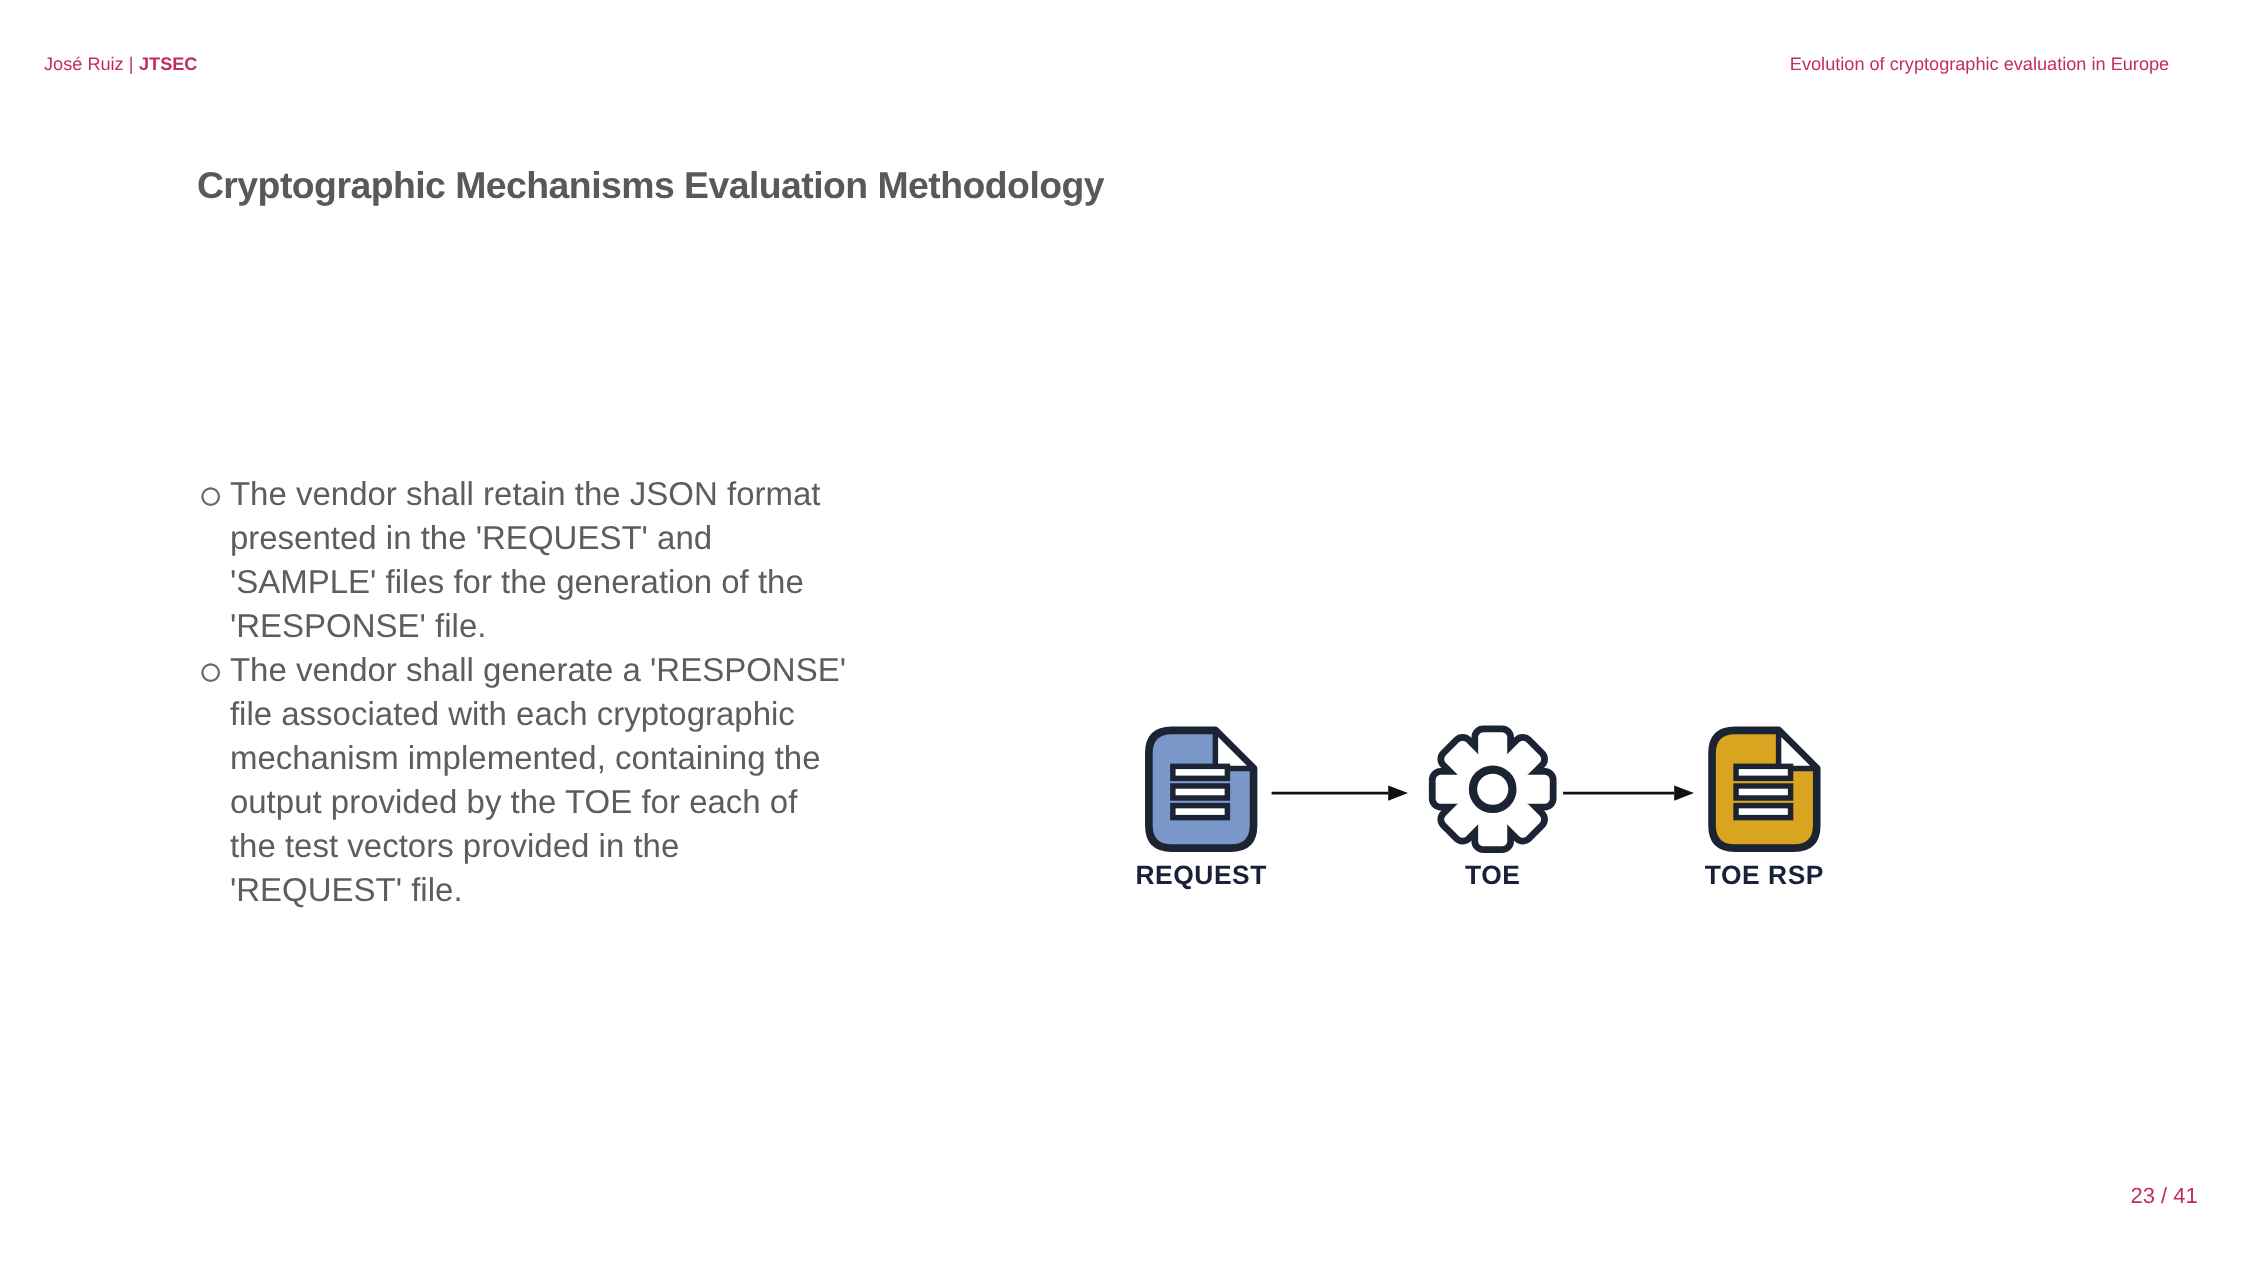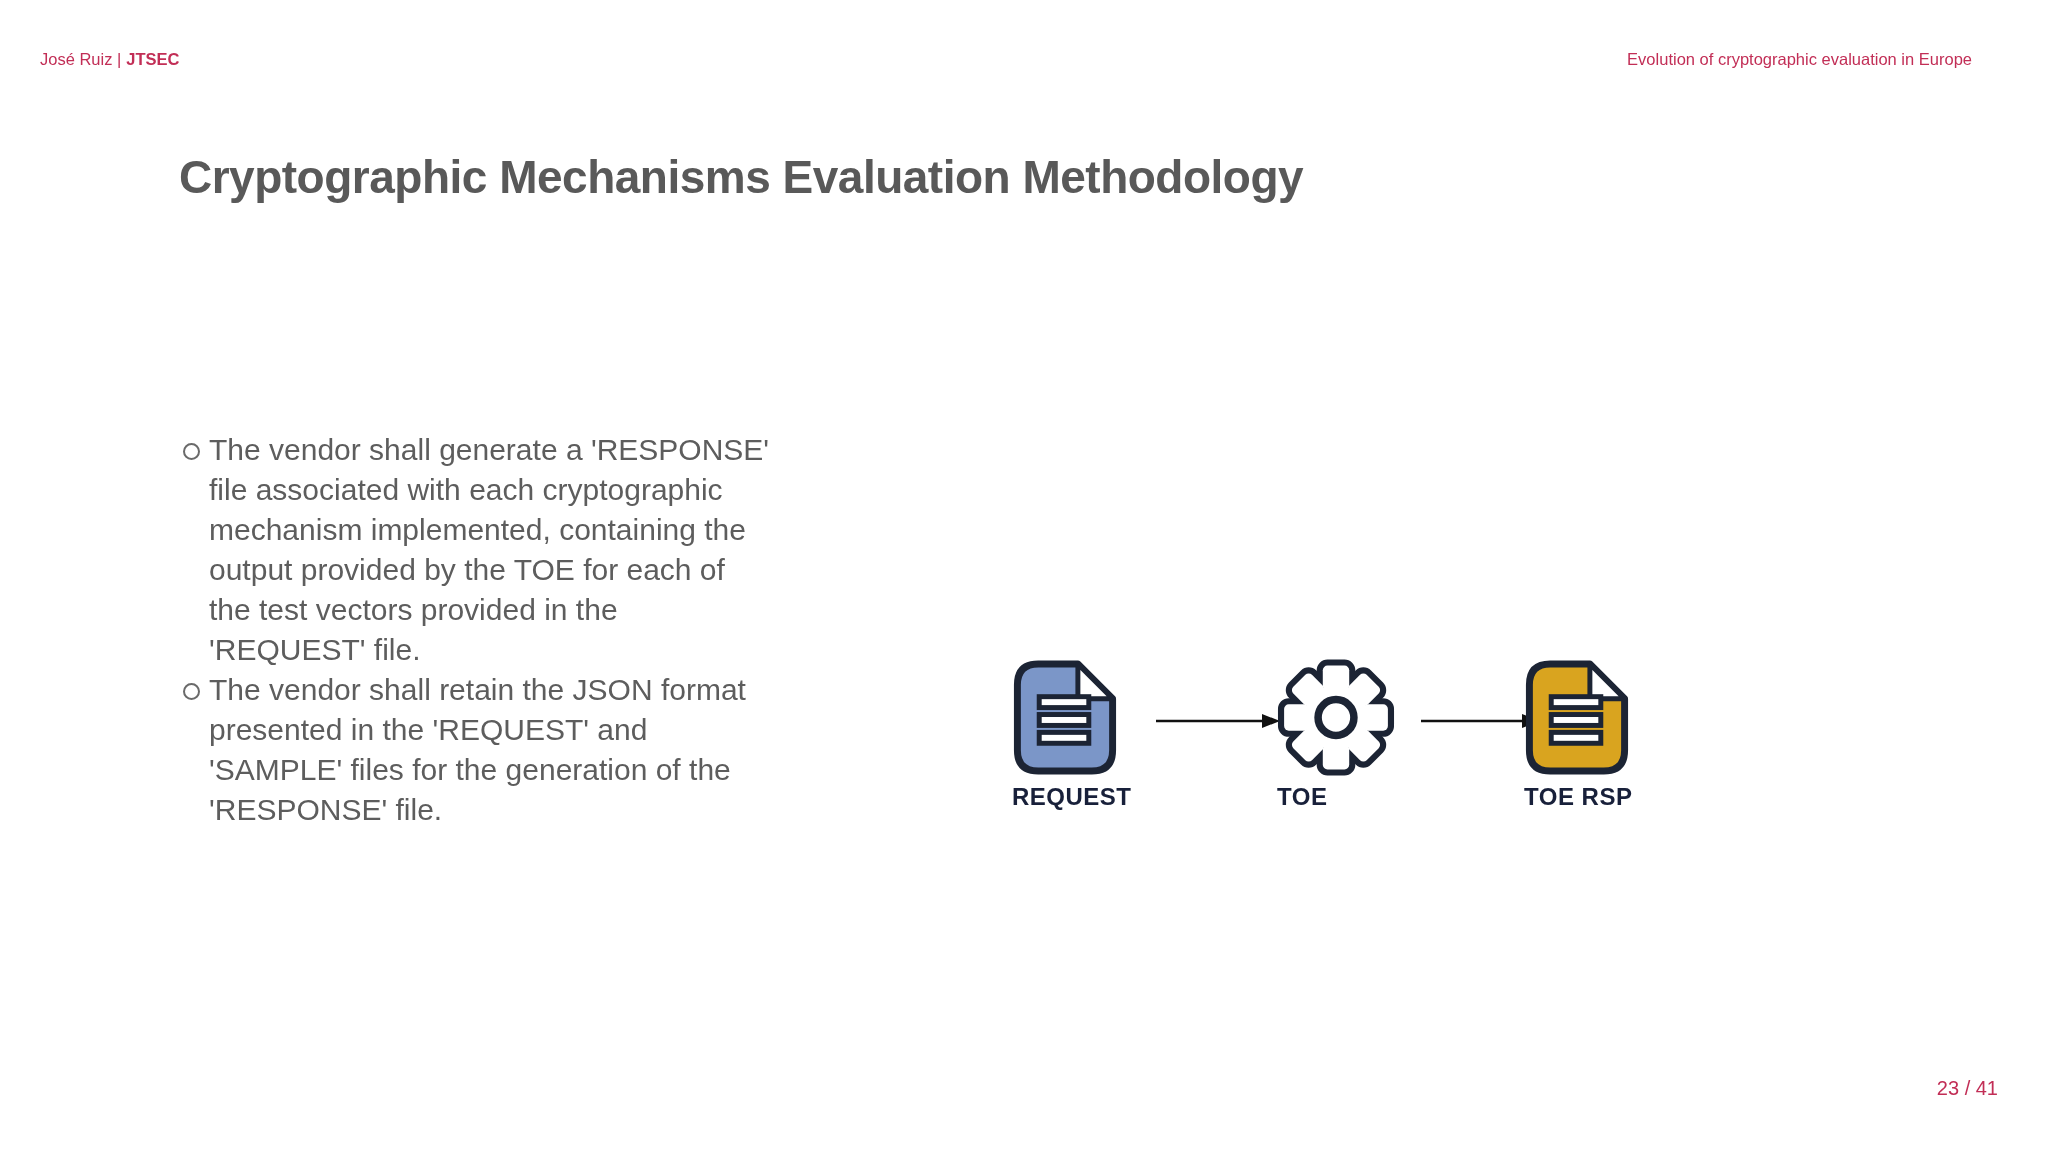--- a/index.html
+++ b/index.html
@@ -2,32 +2,32 @@
 <html style="--accent: #c22e56; --title_gray: #595959; --body_gray: #5d5d5d; --doc_blue: #7b96c8; --doc_gold: #d9a41f; --icon_outline: #1c2434; --label_navy: #18203a; --arrow_black: #111111;"><head>
 <meta charset="utf-8">
 <style>
   html,body{margin:0;padding:0;background:#fff;}
   .slide{position:relative;width:2048px;height:1152px;background:#ffffff;overflow:hidden;
          font-family:"Liberation Sans",sans-serif;}
   .hdr{position:absolute;top:50px;font-size:16.5px;color:var(--accent);}
   .hdr-left{left:40px;}
   .hdr-left .brand{font-weight:bold;margin-left:5px;}
   .hdr-right{right:76px;}
-  .title{position:absolute;left:179px;top:150px;font-size:46px;font-weight:bold;
+  .title{position:absolute;left:179px;top:150px;font-size:34px;font-weight:bold;
          color:var(--title_gray);letter-spacing:-0.5px;}
   .subtitle{position:absolute;left:181px;top:217px;font-size:33px;font-weight:bold;
             color:var(--accent);}
   .bullets{position:absolute;left:183px;top:430px;width:680px;}
   .bullet{display:flex;align-items:flex-start;}
   .marker{flex:none;width:13px;height:13px;border:2px solid #6a6a6a;border-radius:50%;
           margin:13px 9px 0 0;background:#fff;}
   .btext,.para{font-size:30px;line-height:40px;color:var(--body_gray);white-space:pre-line;}
   .rightcol{position:absolute;left:1018px;top:430px;width:700px;}
   .diagram{position:absolute;left:1012px;top:659px;width:700px;height:170px;}
-  .node{position:absolute;top:0;width:160px;display:flex;flex-direction:column;}
+  .node{position:absolute;top:0;width:160px;display:flex;flex-direction:column;align-items:center;}
   .node-1{left:0;} .node-2{left:265px;} .node-3{left:512px;}
   .node-label{margin-top:7px;font-size:24px;font-weight:bold;color:var(--label_navy);
               letter-spacing:0.5px;white-space:nowrap;}
   .arrow{position:absolute;top:50px;}
   .arrow-1{left:140px;} .arrow-2{left:405px;}
   .arrow line{stroke:var(--arrow_black);stroke-width:2.5;}
   .arrow polygon{fill:var(--arrow_black);}
   .doc-body{stroke:var(--icon_outline);stroke-width:7;stroke-linejoin:round;}
   .doc-fold{fill:#ffffff;stroke:var(--icon_outline);stroke-width:5;stroke-linejoin:round;}
   .doc-line{fill:#ffffff;stroke:var(--icon_outline);stroke-width:5;}
@@ -44,33 +44,33 @@
   <div class="hdr hdr-left">
     <span>José Ruiz |</span><span class="brand">JTSEC</span>
   </div>
   <div class="hdr hdr-right">Evolution of cryptographic evaluation in Europe</div>
 
   <div class="title">Cryptographic Mechanisms Evaluation Methodology</div>
 
   <div class="bullets">
     <div class="bullet">
       <span class="marker"></span>
+      <div class="btext">The vendor shall retain the JSON format
+presented in the 'REQUEST' and
+'SAMPLE' files for the generation of the
+'RESPONSE' file.</div>
+    </div>
+    <div class="bullet">
+      <span class="marker"></span>
       <div class="btext">The vendor shall generate a 'RESPONSE'
 file associated with each cryptographic
 mechanism implemented, containing the
 output provided by the TOE for each of
 the test vectors provided in the
 'REQUEST' file.</div>
-    </div>
-    <div class="bullet">
-      <span class="marker"></span>
-      <div class="btext">The vendor shall retain the JSON format
-presented in the 'REQUEST' and
-'SAMPLE' files for the generation of the
-'RESPONSE' file.</div>
     </div>
   </div>
 
 
   <div class="diagram">
 
     <div class="node node-1">
       <svg viewBox="0 0 106 118" width="106" height="117">
         <path class="doc-body" d="M26 5 L66 5 L101 40 L101 92 Q101 113 80 113 L26 113 Q5 113 5 92 L5 26 Q5 5 26 5 Z" fill="#7b96c8"></path>
         <path class="doc-fold" d="M66 5 L66 40 L101 40 Z"></path>

